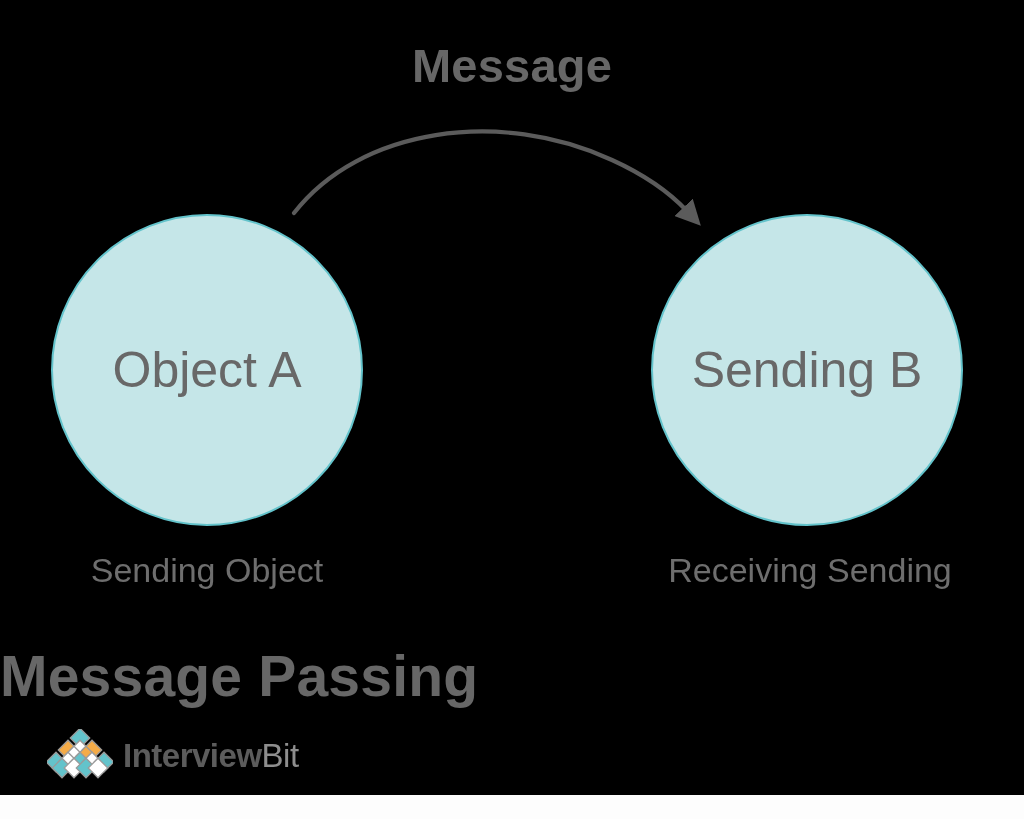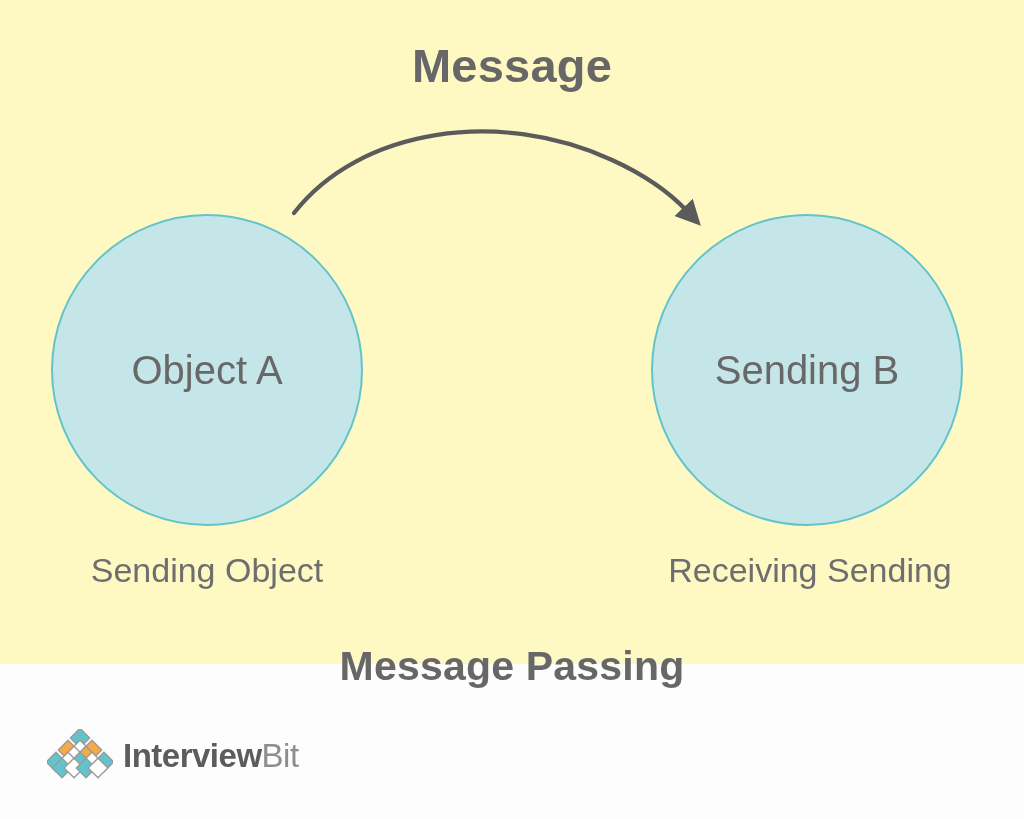--- a/index.html
+++ b/index.html
@@ -10,22 +10,22 @@
     width: 1024px;
     height: 819px;
     background: #fdfdfd;
     font-family: "Liberation Sans", sans-serif;
     overflow: hidden;
   }
 
   #canvas {
     position: relative;
     width: 1024px;
-    height: 664px;
-    background: #fef9c3;
+    height: 795px;
+    background: #000000;
   }
 
   
   .arrow-label {
     position: absolute;
     left: 0;
     top: 38px;
     width: 1024px;
     text-align: center;
     font-size: 47px;
@@ -54,21 +54,21 @@
     border: 2px solid #63c3cb;
     box-sizing: border-box;
     display: flex;
     align-items: center;
     justify-content: center;
   }
   .node-a { left: 51px; top: 214px; }
   .node-b { left: 651px; top: 214px; }
 
   .node-label {
-    font-size: 40px;
+    font-size: 50px;
     font-weight: normal;
     color: #686868;
     line-height: 1;
   }
 
   
   .caption {
     position: absolute;
     width: 420px;
     text-align: center;
@@ -78,22 +78,21 @@
   }
   .caption-a { left: -3px; top: 551px; }
   .caption-b { left: 600px; top: 551px; }
 
   
   .main-title {
     position: absolute;
     left: 0;
     top: 643px;
     width: 1024px;
-    text-align: center;
-    font-size: 41px;
+    font-size: 57px;
     font-weight: bold;
     color: #676767;
     letter-spacing: 0.2px;
   }
 
   
   .logo {
     position: absolute;
     left: 47px;
     top: 729px;

